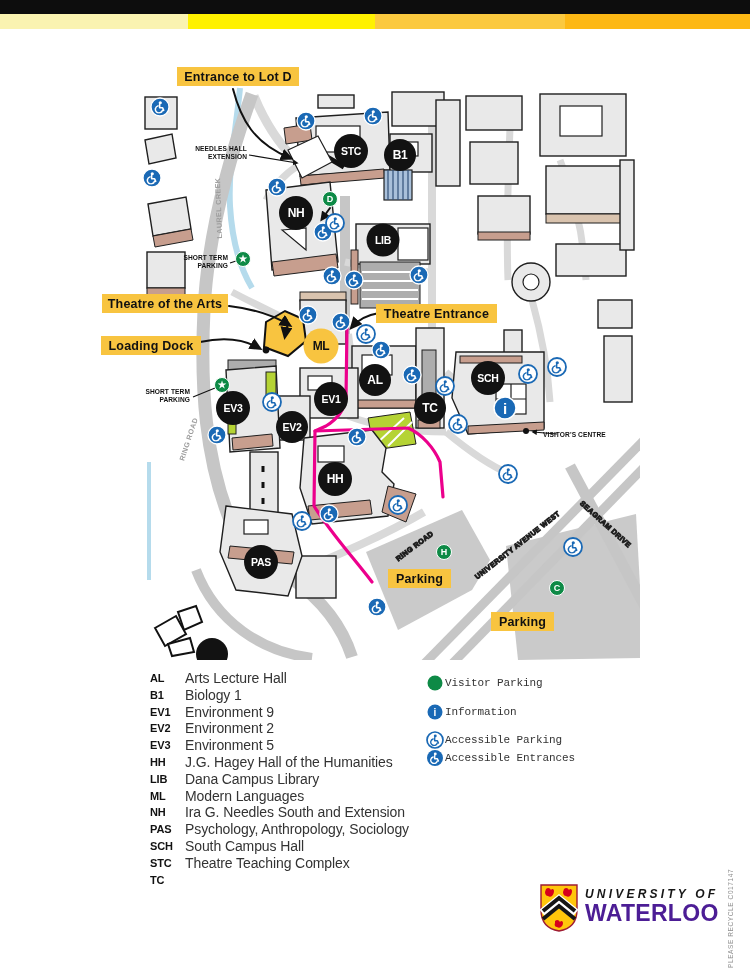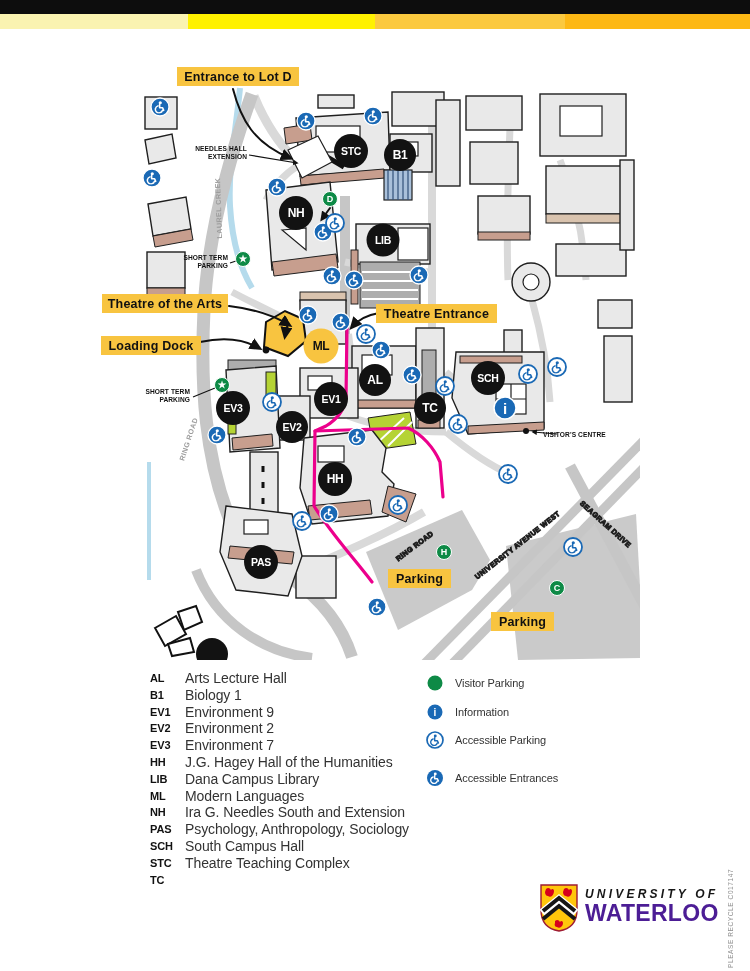--- a/index.html
+++ b/index.html
@@ -27,21 +27,21 @@
   .callout-text{font-weight:bold;font-size:12.5px;letter-spacing:.2px;fill:#111;}
   .sml{font-weight:bold;font-size:6.6px;fill:#111;letter-spacing:.1px;}
   .roadlbl{font-weight:bold;font-size:7.2px;letter-spacing:.4px;}
   .roadlbl.gray{fill:#9c9c9c;} .roadlbl.dark{fill:#3c3c3c;}
   .legend-buildings{position:absolute;left:150px;top:672px;width:280px;}
   .legend-row{position:absolute;display:flex;align-items:flex-start;}
   .legend-code{width:35px;font-size:11px;font-weight:bold;color:#111;letter-spacing:-.1px;}
   .legend-name{font-size:14px;color:#333;white-space:pre-line;line-height:13.5px;letter-spacing:-.1px;}
   .legend-symbols{position:absolute;left:425px;top:672px;width:220px;}
   .sym-row{position:absolute;display:flex;align-items:center;height:22px;}
-  .sym-label{margin-left:10px;font-size:11px;color:#333;letter-spacing:-.1px;}
+  .sym-label{font-size:11px;color:#333;letter-spacing:-.1px;font-family:Liberation Mono, monospace;}
   .logo{position:absolute;left:540px;top:884px;display:flex;align-items:flex-start;}
   .logo-text{margin-left:7px;padding-top:3px;}
   .logo-top{font-size:12px;font-weight:bold;letter-spacing:3.2px;color:#161616;font-style:italic;}
   .logo-bottom{font-size:23px;font-weight:bold;letter-spacing:.3px;color:#4c1d95;margin-top:-1px;}
   .recycle{position:absolute;left:727px;top:858px;height:110px;writing-mode:vertical-rl;
            transform:rotate(180deg);font-size:6.5px;color:#8f8f8f;letter-spacing:.6px;}
 </style>
 </head>
 <body>
 
@@ -475,21 +475,21 @@
       <div class="legend-row" style="top: 33.6px;">
         <div class="legend-code">EV1</div>
         <div class="legend-name">Environment 9</div>
       </div>
       <div class="legend-row" style="top: 50.4px;">
         <div class="legend-code">EV2</div>
         <div class="legend-name">Environment 2</div>
       </div>
       <div class="legend-row" style="top: 67.2px;">
         <div class="legend-code">EV3</div>
-        <div class="legend-name">Environment 7</div>
+        <div class="legend-name">Environment 5</div>
       </div>
       <div class="legend-row" style="top: 84px;">
         <div class="legend-code">HH</div>
         <div class="legend-name">J.G. Hagey Hall of the Humanities</div>
       </div>
       <div class="legend-row" style="top: 100.8px;">
         <div class="legend-code">LIB</div>
         <div class="legend-name">Dana Campus Library</div>
       </div>
       <div class="legend-row" style="top: 117.6px;">
@@ -530,21 +530,21 @@
         </svg>
         <div class="sym-label">Information</div>
       </div>
       <div class="sym-row" style="top: 57.2px;">
         <svg width="20" height="20" viewBox="-10 -10 20 20">
           <circle cx="0" cy="0" r="8" fill="#fff" stroke="#1A69B5" stroke-width="1.7"></circle>
           <use href="#wc-glyph" x="-6" y="-6" width="12" height="12" color="#1A69B5"></use>
         </svg>
         <div class="sym-label">Accessible Parking</div>
       </div>
-      <div class="sym-row" style="top: 95px;">
+      <div class="sym-row" style="top: 75px;">
         <svg width="20" height="20" viewBox="-10 -10 20 20">
           <circle cx="0" cy="0" r="8" fill="#1A69B5"></circle>
           <use href="#wc-glyph" x="-6" y="-6" width="12" height="12" color="#fff"></use>
         </svg>
         <div class="sym-label">Accessible Entrances</div>
       </div>
     </div>
 
   <div class="logo">
     <svg width="38" height="48" viewBox="0 0 38 48">

